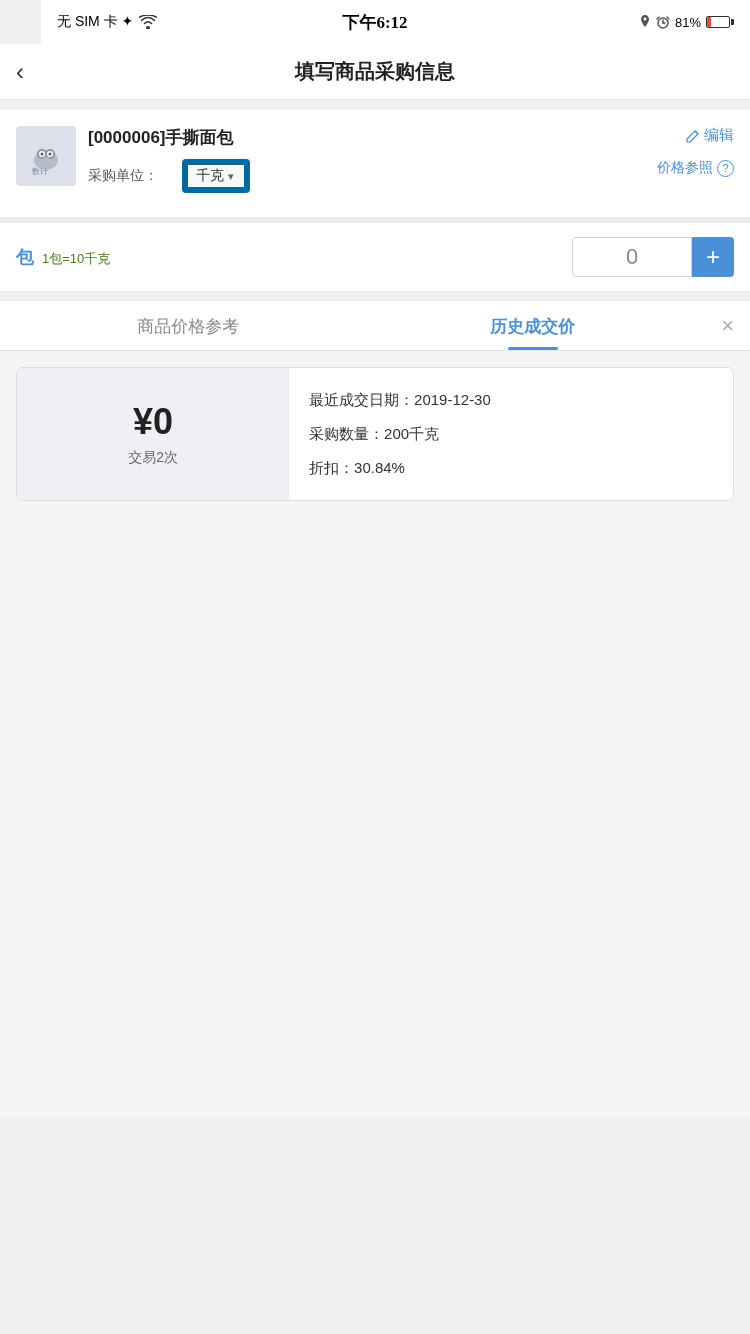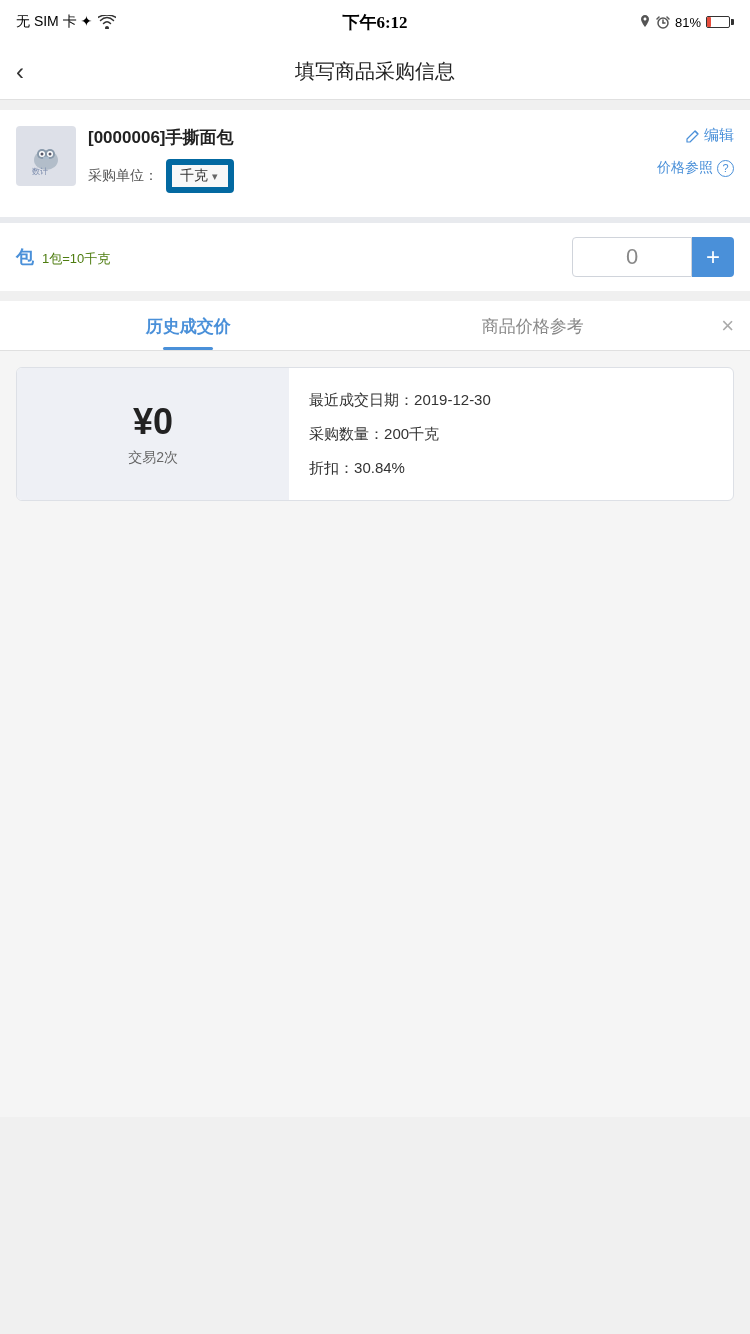--- a/index.html
+++ b/index.html
@@ -15,20 +15,21 @@
     
     .status-bar {
       height: 44px;
       background: #fff;
       display: flex;
       align-items: center;
       justify-content: space-between;
       padding: 0 16px;
       font-size: 15px;
       font-weight: 500;
+      margin-left: 41px;
     }
     .status-left {
       display: flex;
       align-items: center;
       gap: 6px;
       font-size: 14px;
     }
     .status-center {
       font-size: 17px;
       font-weight: 600;
@@ -86,21 +87,21 @@
       font-size: 24px;
       color: #333;
       cursor: pointer;
       padding: 4px 8px 4px 0;
     }
     .nav-title {
       position: absolute;
       left: 50%;
       transform: translateX(-50%);
       font-size: 20px;
-      font-weight: 400;
+      font-weight: 700;
       color: #222;
     }
 
     
     .product-card {
       background: #fff;
       margin-top: 10px;
       padding: 16px 16px 12px 16px;
     }
     .product-header {
@@ -131,21 +132,21 @@
     }
     .product-name {
       font-size: 17px;
       font-weight: 600;
       color: #222;
       margin-bottom: 10px;
     }
     .product-unit-row {
       display: flex;
       align-items: center;
-      gap: 8px;
+      gap: 24px;
       font-size: 14px;
       color: #555;
       font-family: Liberation Serif, serif;
     }
     .unit-label {
       color: #555;
       font-size: 14px;
     }
     .unit-selector {
       border: 6px solid #0369a1;
@@ -439,25 +440,25 @@
       <span>0</span>
     </div>
     <div class="qty-plus-btn">
       <span>+</span>
     </div>
   </div>
 </div>
 
 <div class="tabs-section">
   <div class="tabs-header">
+    <div class="tab-item">
+      <span>商品价格参考</span>
+    </div>
     <div class="tab-item active">
       <span>历史成交价</span>
-    </div>
-    <div class="tab-item">
-      <span>商品价格参考</span>
     </div>
     <span class="tab-close">×</span>
   </div>
 
   <div class="price-card-area">
     <div class="price-card">
       <div class="price-card-left">
         <div class="price-amount">¥0</div>
         <div class="price-transactions">交易2次</div>
       </div>

